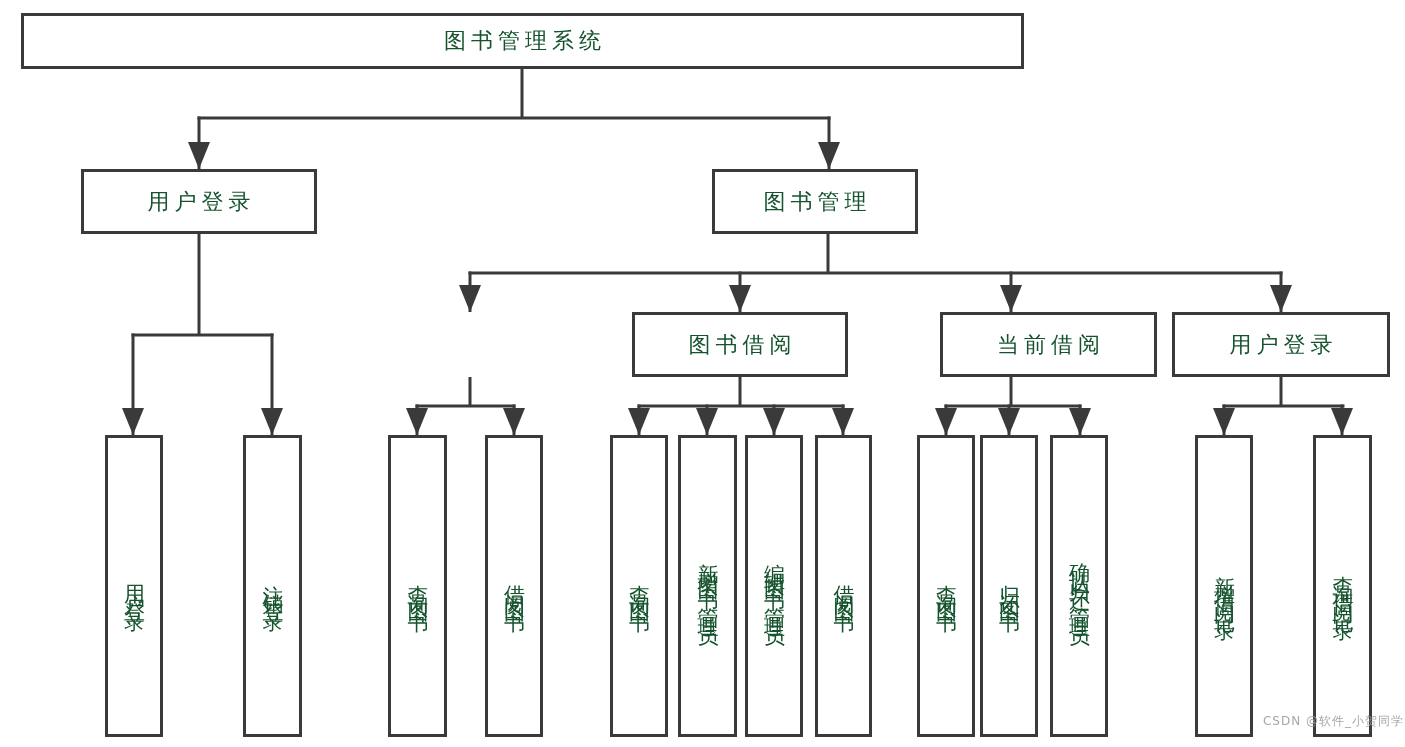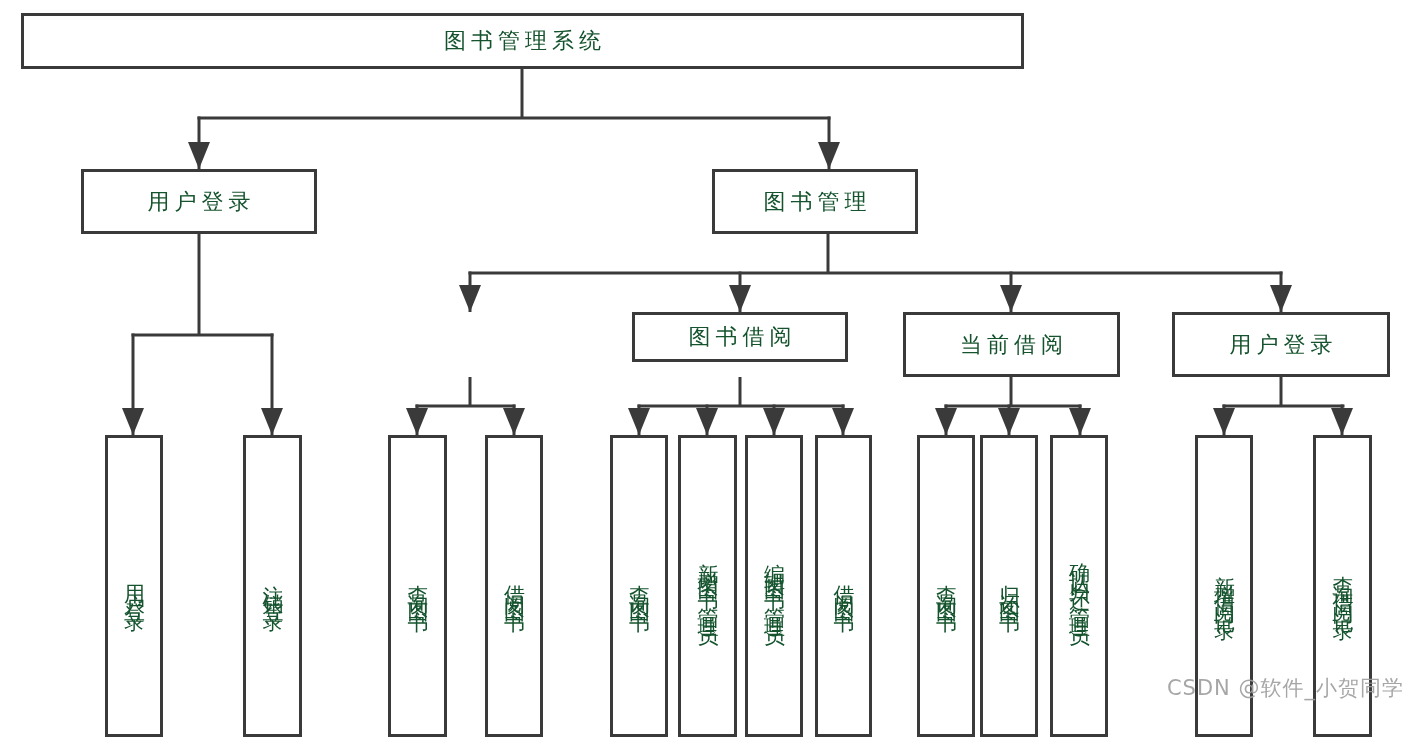--- a/index.html
+++ b/index.html
@@ -35,22 +35,22 @@
   }
   .leaf {
     writing-mode: vertical-rl;
     font-size: 21px;
     letter-spacing: 9px;
     line-height: 1;
   }
   .watermark {
     position: absolute;
     right: 1px;
-    top: 674px;
-    font-size: 21px;
+    top: 713px;
+    font-size: 12px;
     color: rgba(158,158,158,0.92);
     letter-spacing: 1px;
     white-space: nowrap;
     z-index: 3;
   }
 </style>
 </head>
 <body>
 
 <div class="stage">
@@ -103,22 +103,22 @@
       <line x1="1224" y1="404.5" x2="1224" y2="435" marker-end="url(#ah)"></line>
       <line x1="1342" y1="404.5" x2="1342" y2="435" marker-end="url(#ah)"></line>
     </g>
   </svg>
 
   <div class="box lvl" style="left:21px; top:13px; width:1003px; height:56px;">图书管理系统</div>
 
   <div class="box lvl" style="left:81px; top:169px; width:236px; height:65px;">用户登录</div>
   <div class="box lvl" style="left:712px; top:153px; width:206px; height:65px;margin-top:16px;">图书管理</div>
 
-  <div class="box lvl" style="left:632px; top:312px; width:216px; height:50px;">图书借阅</div>
-  <div class="box lvl" style="left:903px; top:312px; width:217px; height:65px;">当前借阅</div>
+  <div class="box lvl" style="left:632px; top:312px; width:216px; height:65px;">图书借阅</div>
+  <div class="box lvl" style="left:940px; top:312px; width:217px; height:65px;">当前借阅</div>
   <div class="box lvl" style="left:1172px; top:312px; width:218px; height:65px;">用户登录</div>
 
   <div class="box leaf" style="left:105px; top:435px; width:58px; height:302px;">用户登录</div>
   <div class="box leaf" style="left:243px; top:435px; width:59px; height:302px;">注销登录</div>
   <div class="box leaf" style="left:388px; top:435px; width:59px; height:302px;">查询图书</div>
   <div class="box leaf" style="left:485px; top:435px; width:58px; height:302px;">借阅图书</div>
   <div class="box leaf" style="left:610px; top:435px; width:58px; height:302px;">查询图书</div>
   <div class="box leaf" style="left:678px; top:435px; width:59px; height:302px;">新增图书（管理员）</div>
   <div class="box leaf" style="left:745px; top:435px; width:58px; height:302px;">编辑图书（管理员）</div>
   <div class="box leaf" style="left:815px; top:435px; width:57px; height:302px;">借阅图书</div>

